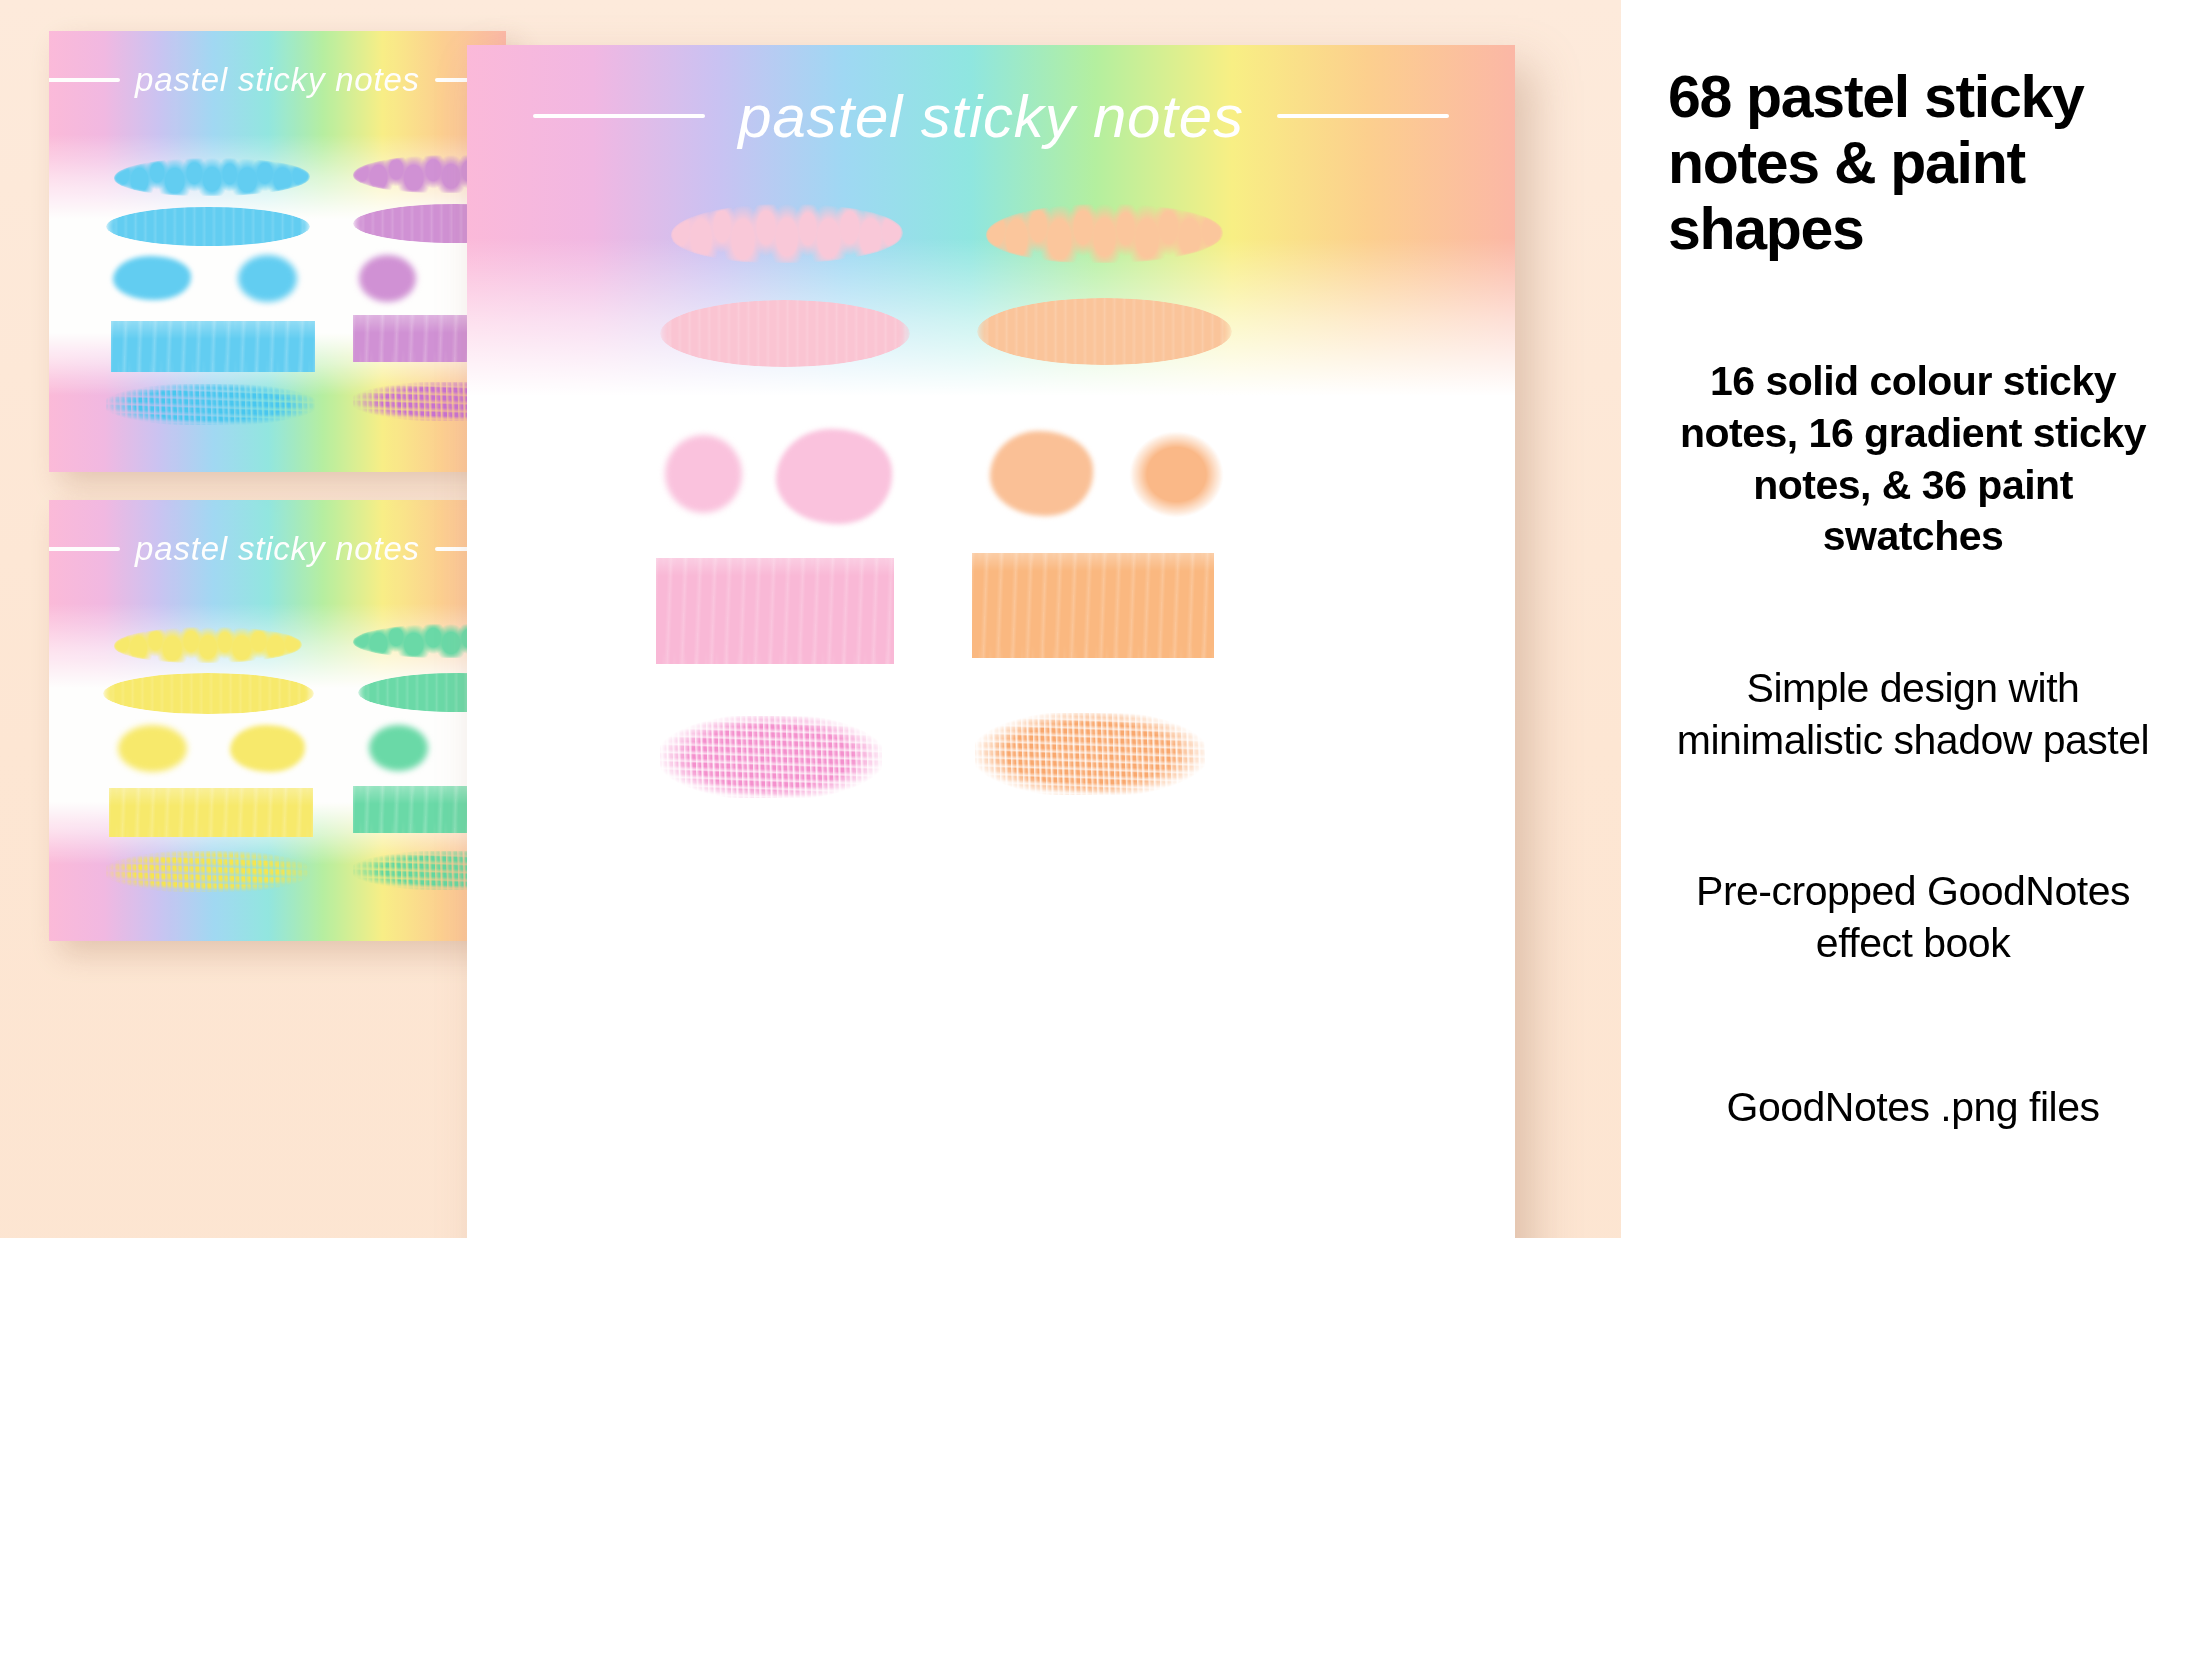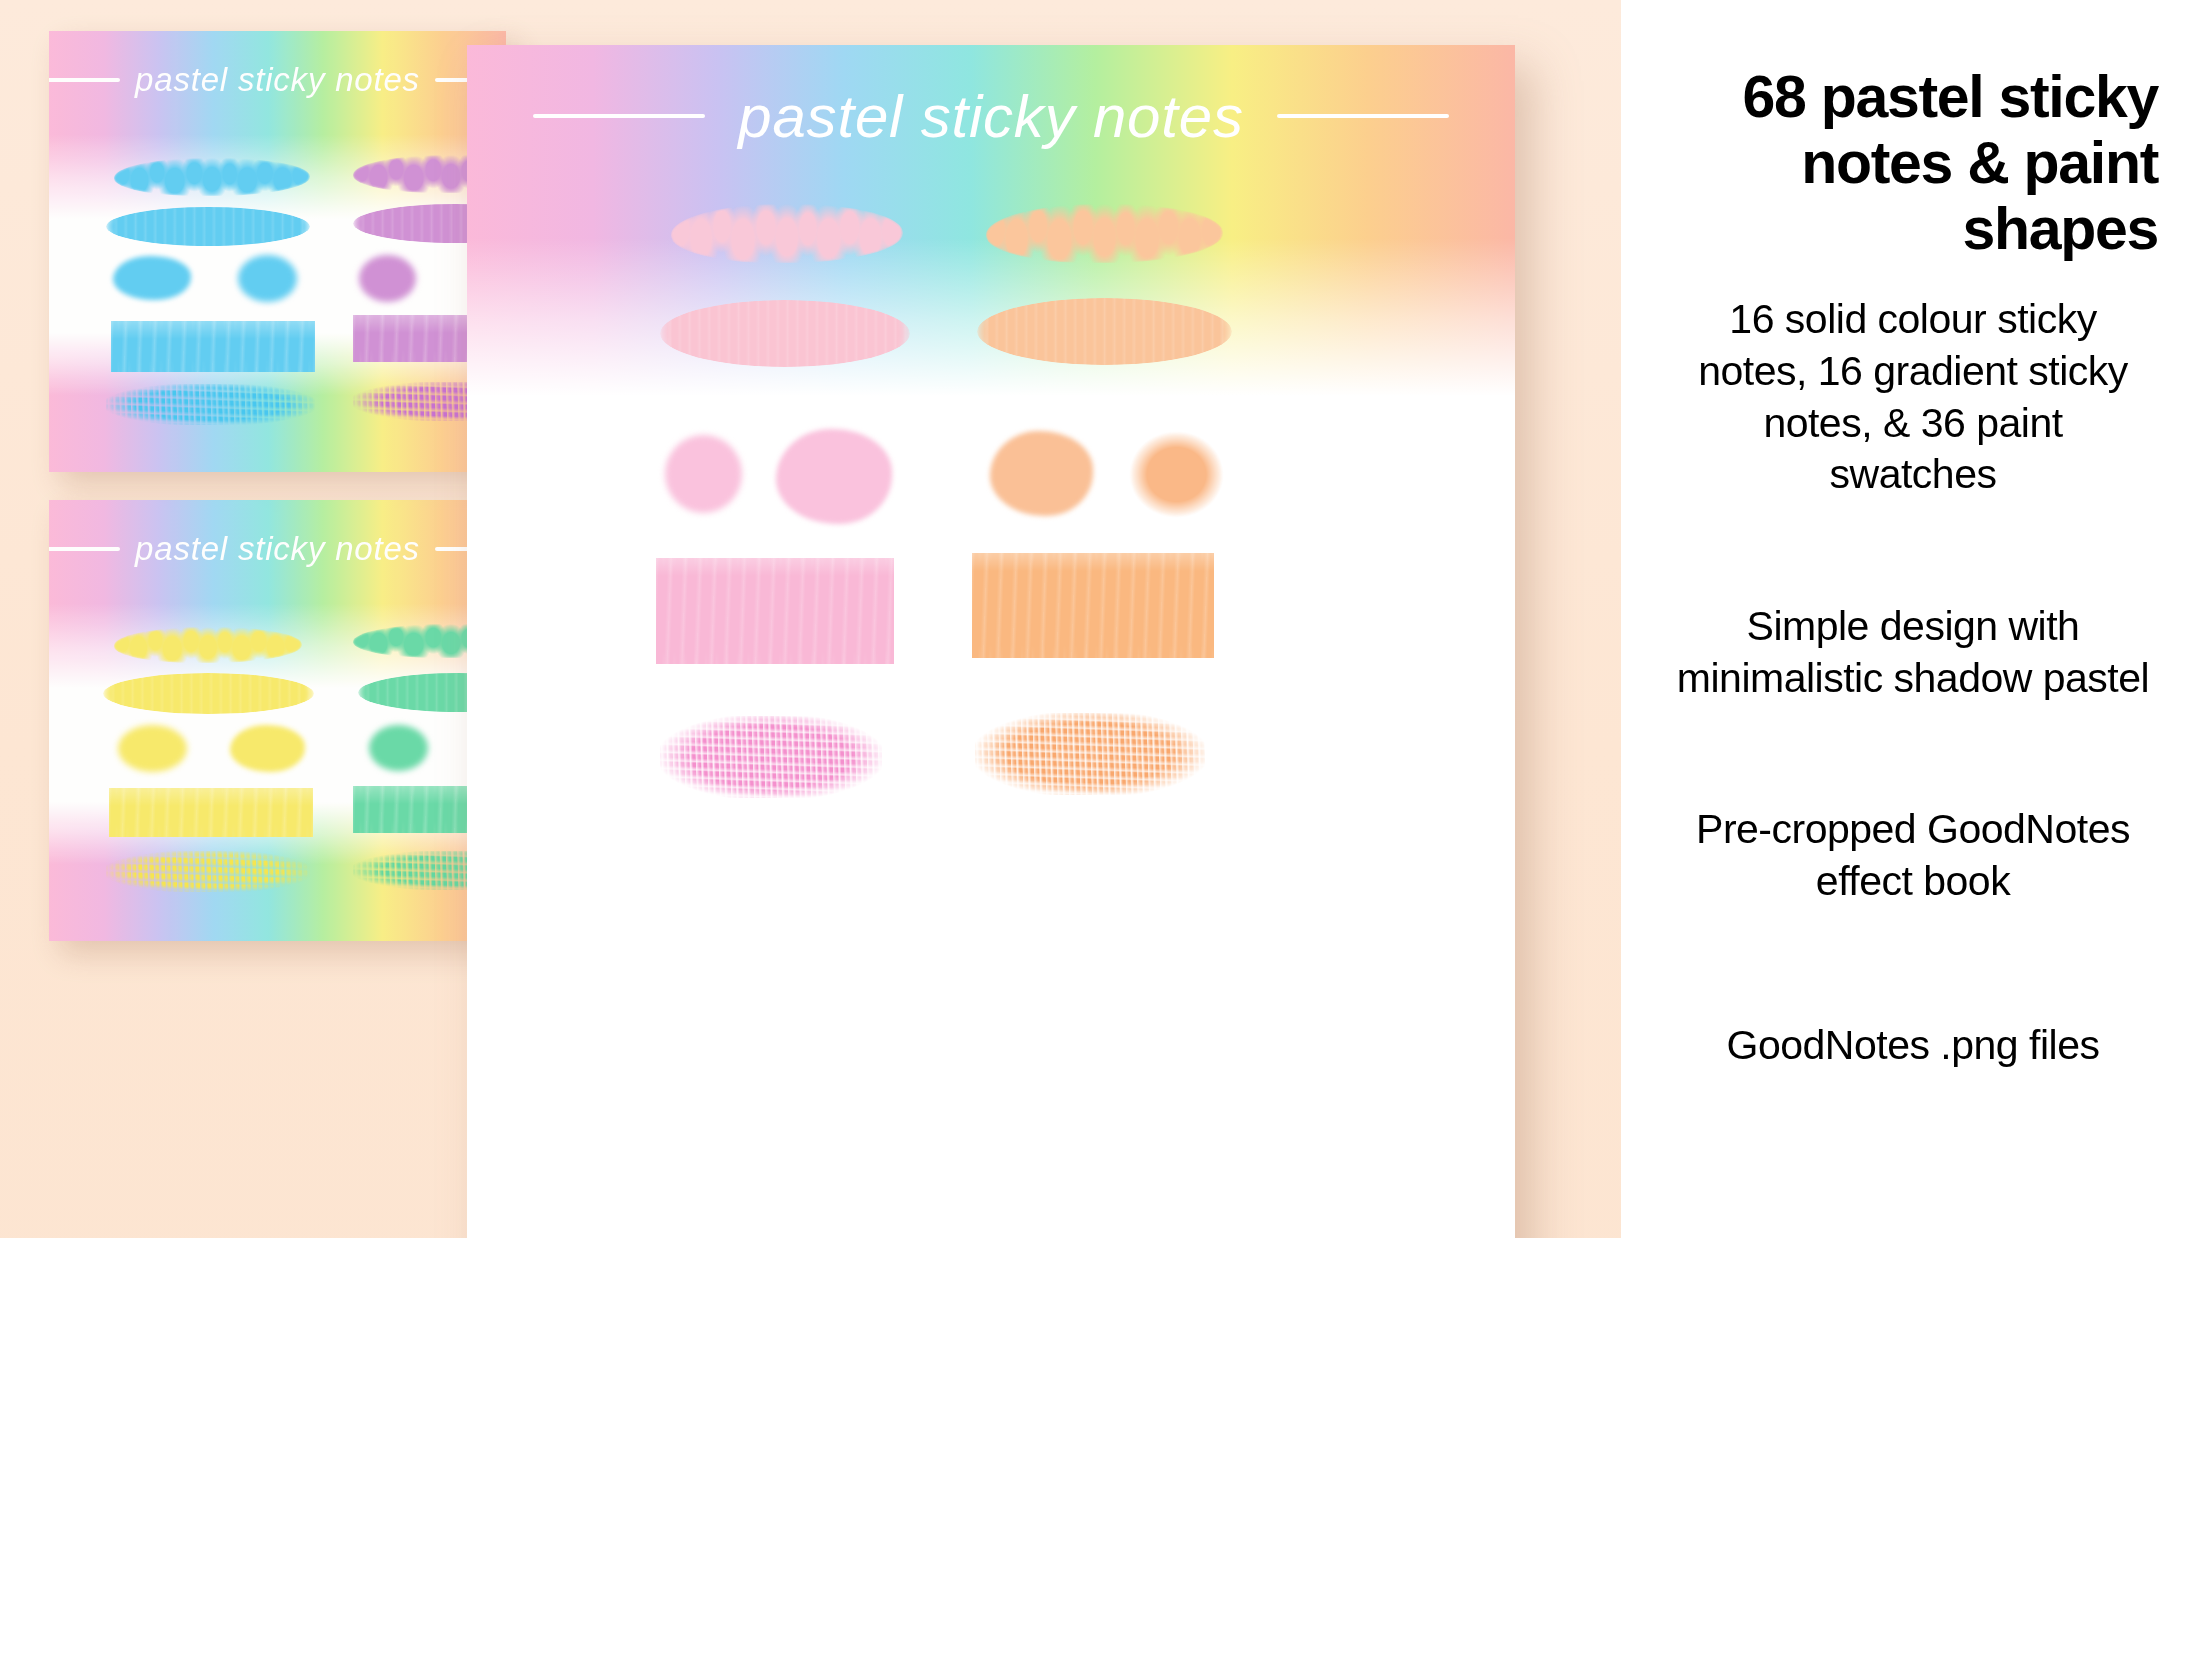--- a/index.html
+++ b/index.html
@@ -40,37 +40,37 @@
     background: #ffffff;
     display: flex;
     flex-direction: column;
     align-items: center;
     padding: 0 24.5px;
     box-sizing: border-box;
   }
   #info-title {
     margin-top: 64px;
     width: 490px;
-    text-align: right;
+    text-align: left;
     font-size: 59px;
     line-height: 1.12;
     font-weight: 700;
     letter-spacing: -1.3px;
     color: #000000;
   }
   .info-para {
     width: 474px;
     text-align: center;
     font-size: 41px;
     line-height: 1.26;
     font-weight: 400;
     letter-spacing: -0.5px;
     color: #000000;
   }
-  #info-para-1 { margin-top: 32px; }
+  #info-para-1 { margin-top: 94px; font-weight: bold; }
   #info-para-2 { margin-top: 100px; }
   #info-para-3 { margin-top: 100px; }
   #info-para-4 { margin-top: 113px; }
 
   
   .note-card {
     position: absolute;
     background: #ffffff;
     overflow: hidden;
     box-shadow: 11.4px 13px 28px rgba(176, 131, 106, 0.34);

